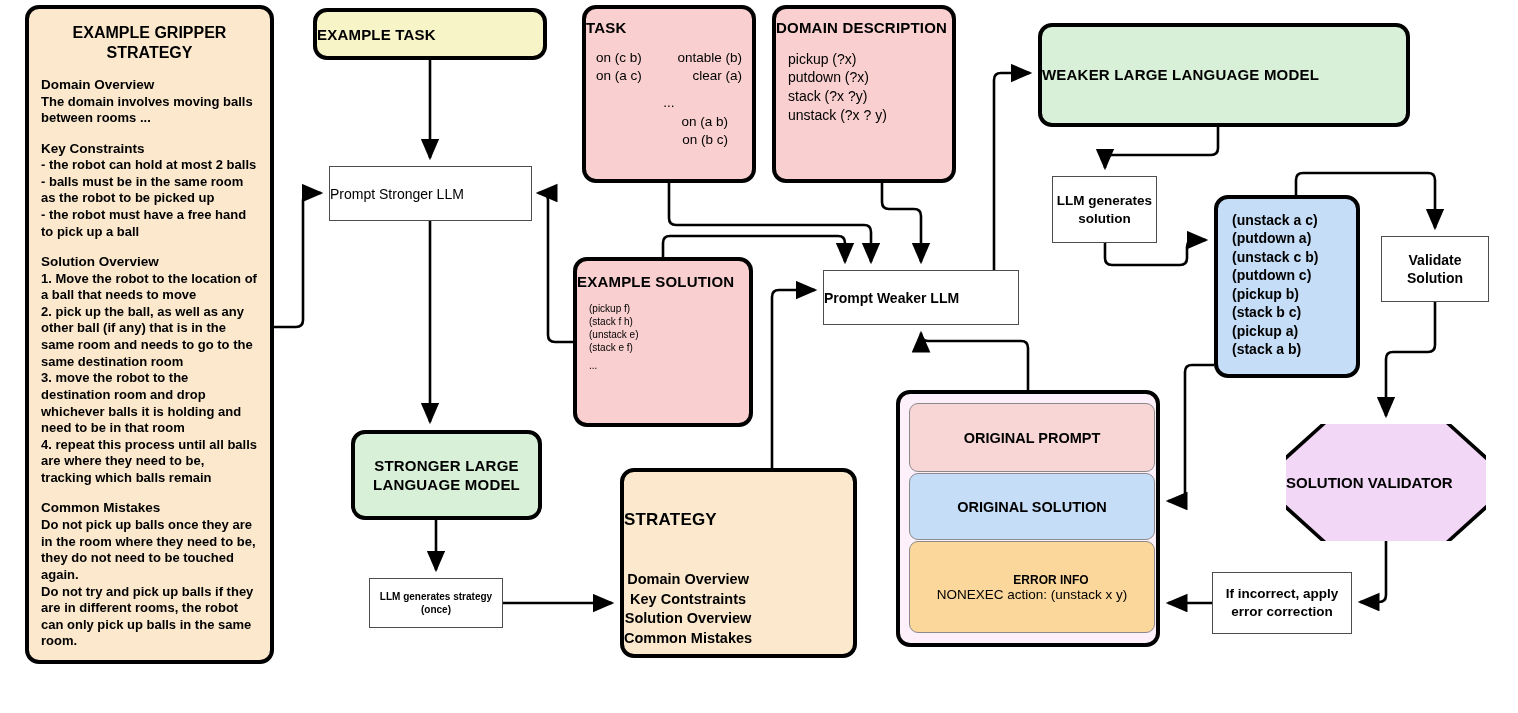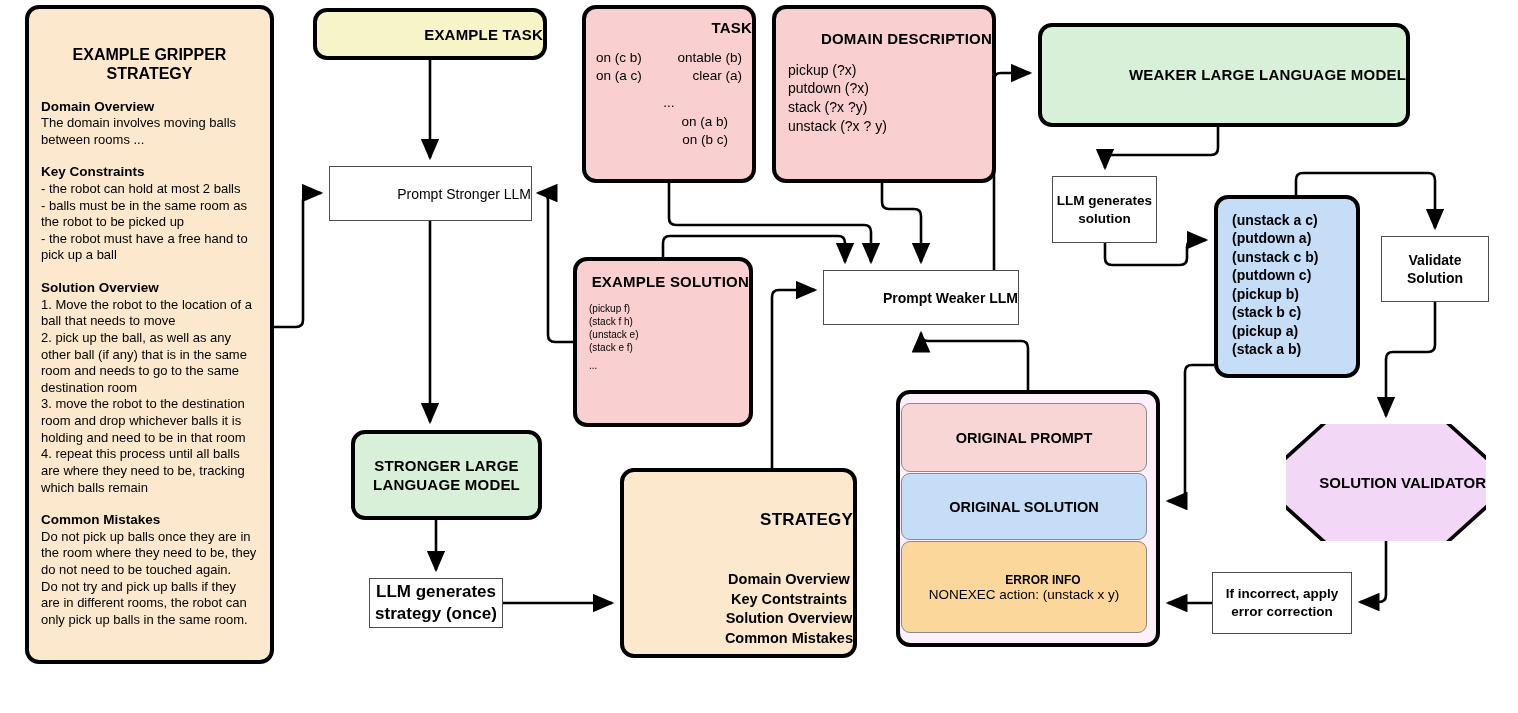--- a/index.html
+++ b/index.html
@@ -24,21 +24,21 @@
     left: 0; top: 0;
     width: 1518px;
     height: 713px;
     pointer-events: none;
   }
   .node {
     position: absolute;
     box-sizing: border-box;
     display: flex;
     flex-direction: column;
-    align-items: flex-end;
+    align-items: flex-start;
     justify-content: center;
     text-align: center;
   }
   
   .thick {
     border: 4px solid #000000;
     border-radius: 14px;
   }
   
   .thin {
@@ -70,20 +70,21 @@
   }
   .gs-head {
     font-size: 13.5px;
     font-weight: bold;
     line-height: 1.3;
   }
   .gs-para {
     font-size: 13px;
     line-height: 1.28;
     white-space: pre-line;
+    font-weight: bold;
   }
   .gs-gap { height: 15px; }
 
   
   #example-task {
     left: 313px; top: 8px;
     width: 234px; height: 52px;
     background: #f7f5c8;
     font-size: 15px;
   }
@@ -108,24 +109,24 @@
   .task-row {
     display: flex;
     justify-content: space-between;
   }
   .task-center { text-align: center; }
   .task-right { text-align: right; padding-right: 14px; }
 
   
   #domain-desc {
     left: 772px; top: 5px;
-    width: 224px; height: 178px;
+    width: 184px; height: 178px;
     background: #f9cfcf;
     justify-content: flex-start;
-    padding-top: 21px;
+    padding-top: 10px;
   }
   #domain-desc .title { font-size: 15px; line-height: 1.25; }
   #domain-desc .dd-list {
     margin-top: 12px;
     align-self: flex-start;
     padding-left: 12px;
     text-align: left;
     font-size: 14px;
     line-height: 1.33;
   }
@@ -179,21 +180,21 @@
     width: 372px; height: 104px;
     background: #d8f0d8;
     font-size: 15px;
     line-height: 1.3;
   }
 
   
   #llm-gen-strategy {
     left: 369px; top: 578px;
     width: 134px; height: 50px;
-    font-size: 17px;
+    font-size: 10px;
     font-weight: bold;
     line-height: 1.3;
   }
 
   
   #llm-gen-solution {
     left: 1052px; top: 176px;
     width: 105px; height: 67px;
     font-size: 13.5px;
     font-weight: bold;

